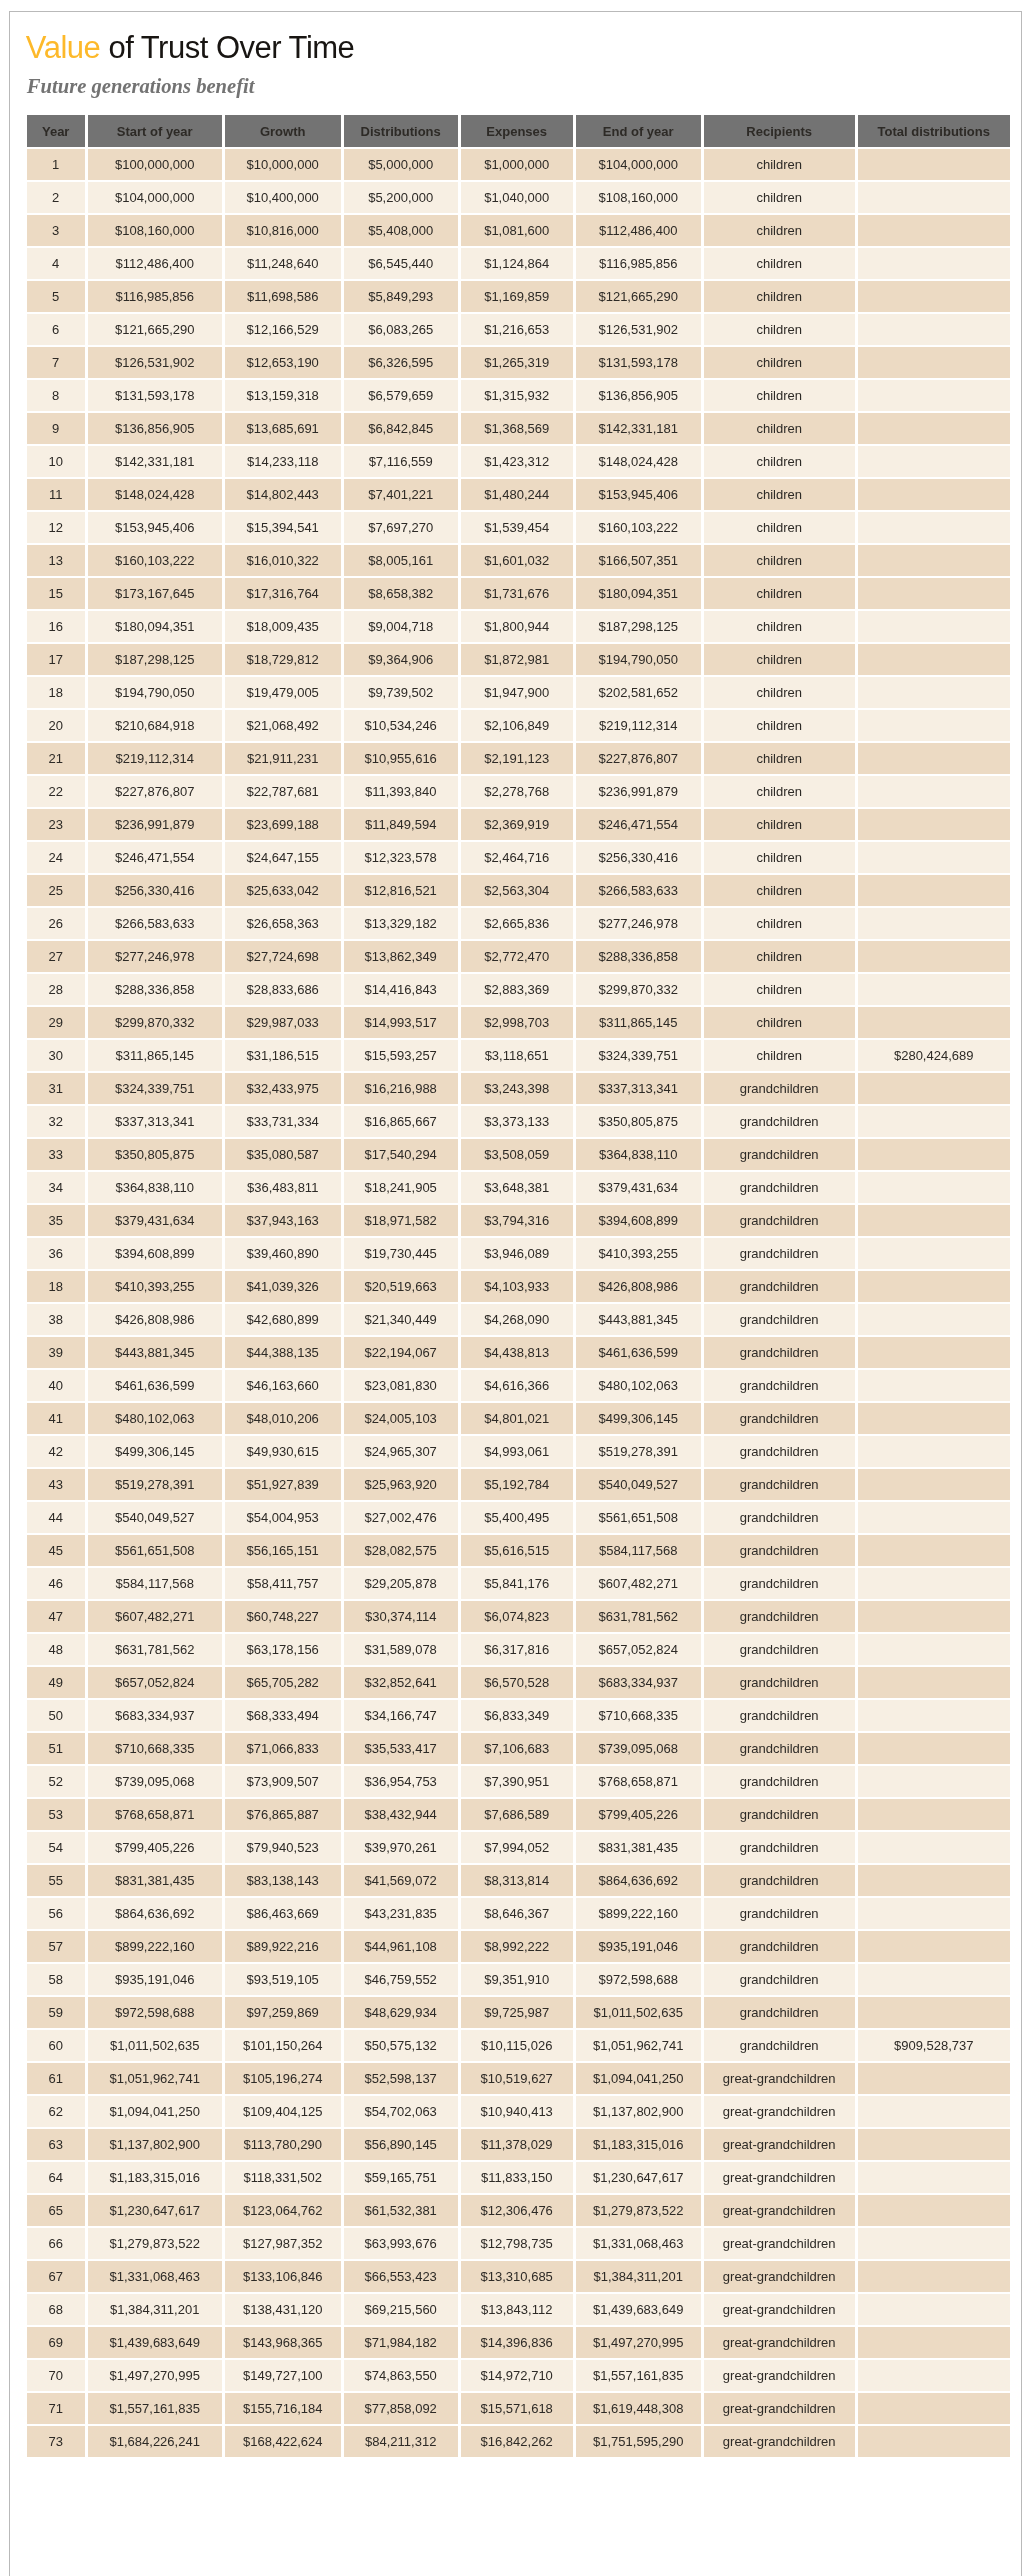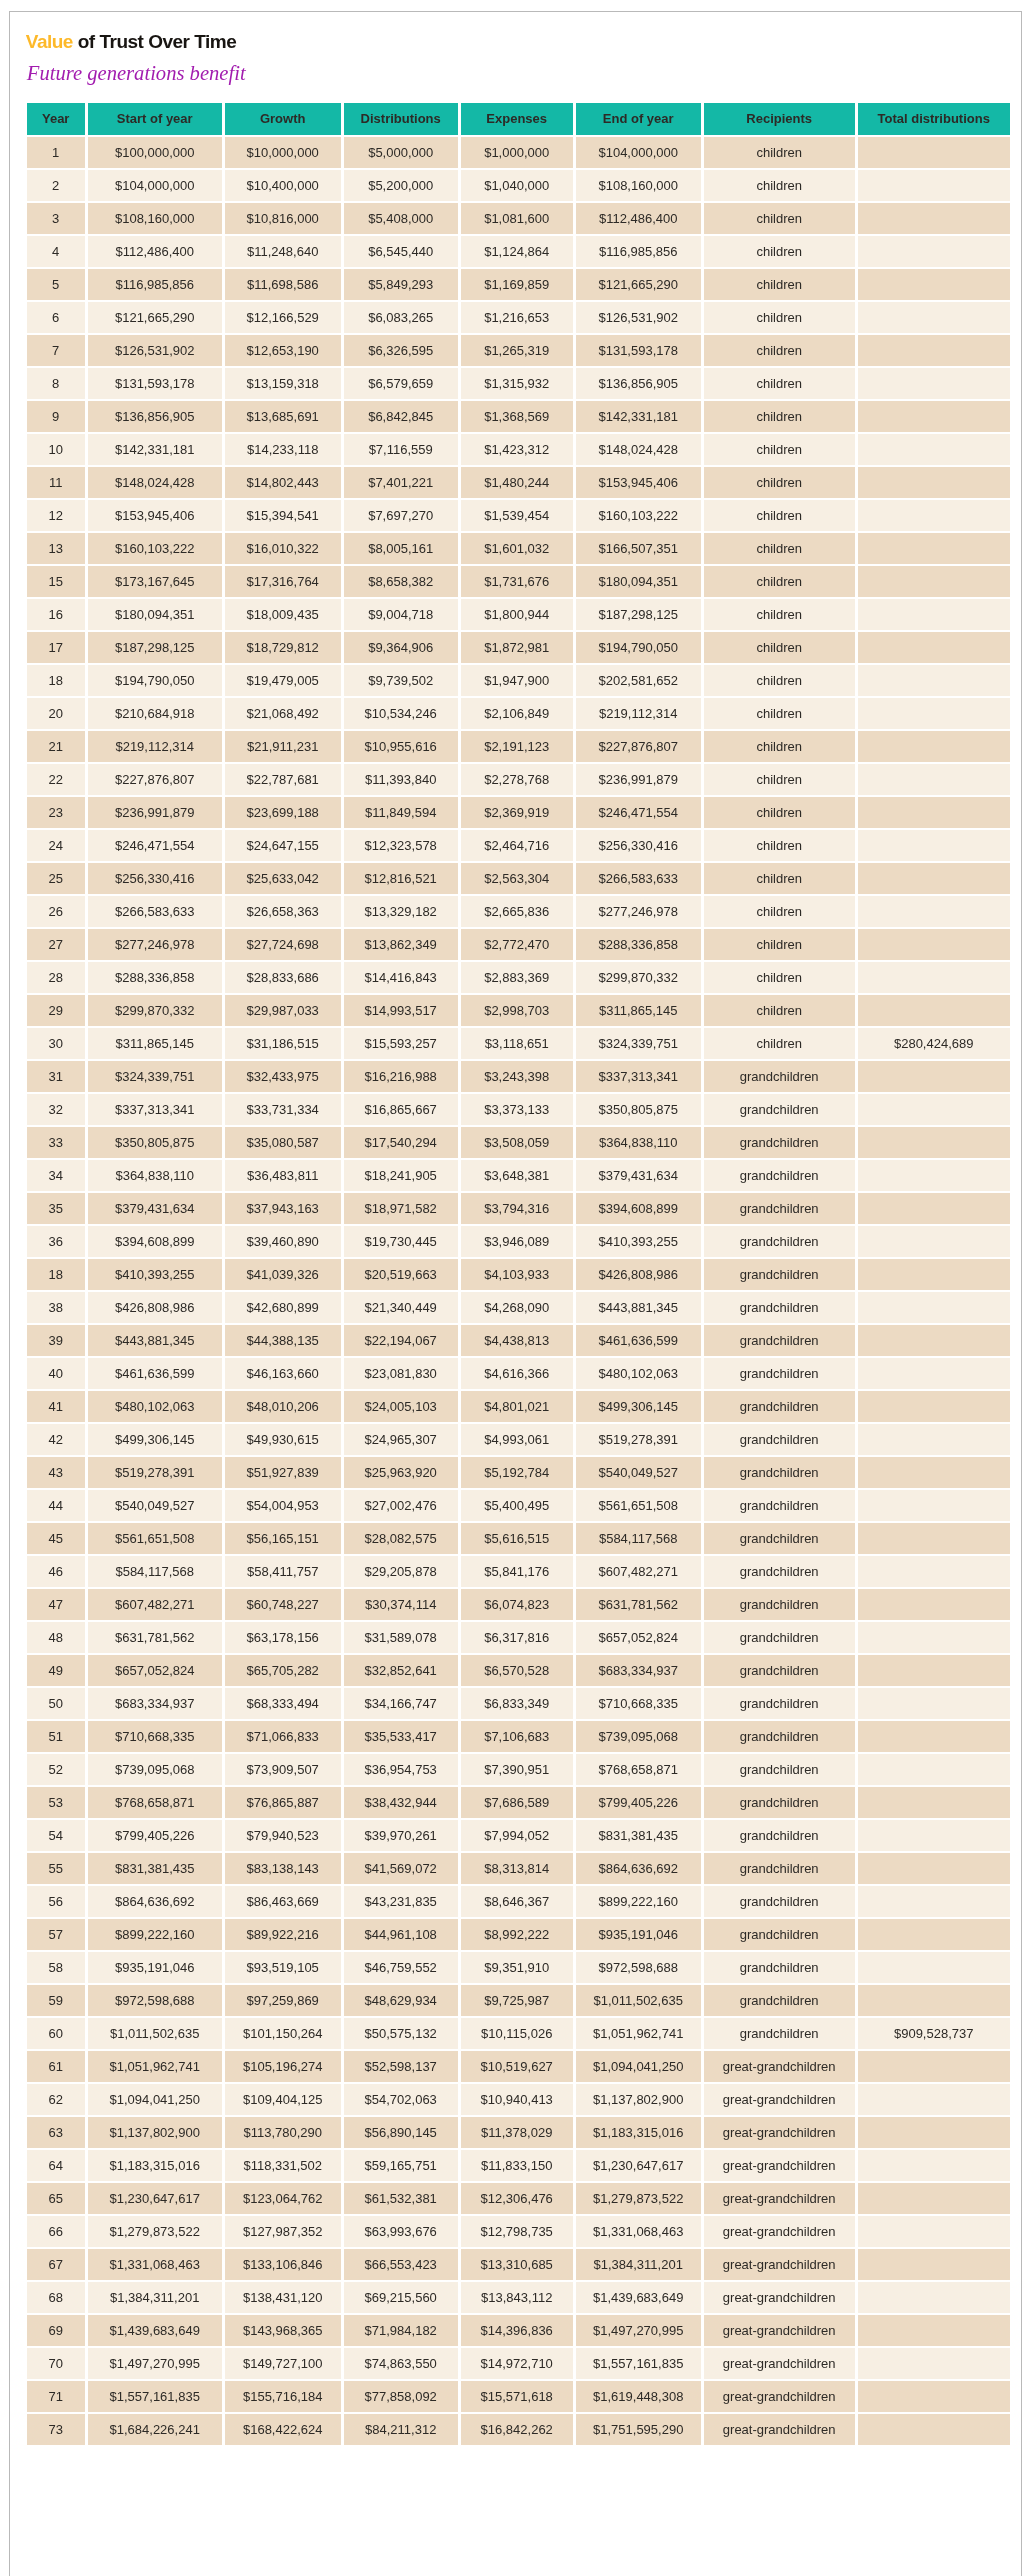--- a/index.html
+++ b/index.html
@@ -1,26 +1,26 @@
 <!DOCTYPE html>
 <html style="font-size:8.2px"><head>
 <meta charset="utf-8">
 <style>
   html,body{margin:0;padding:0;background:#ffffff;}
   body{width:1030px;height:3529px;position:relative;font-family:"Liberation Sans",sans-serif;}
   .frame{position:absolute;left:9.3px;top:11.3px;width:1013px;height:3510px;
          border:1px solid #b9b9b9;background:#ffffff;box-sizing:border-box;}
   .content{padding:19.6px 14.4px 0 15.5px;}
-  .title{margin:0;font-size:19px;line-height:1.05;font-weight:bold;color:#181512;letter-spacing:-0.5px;}
+  .title{margin:0;font-size:31px;line-height:1.05;font-weight:normal;color:#181512;letter-spacing:-0.5px;}
   .title .gold{color:#FDB92A;}
   .subtitle{margin:10.3px 0 0 1px;font-family:"Liberation Serif",serif;font-style:italic;
-            font-size:20.6px;font-weight:normal;color:#a21caf;}
+            font-size:20.6px;font-weight:bold;color:#737373;}
   table.trust{border-collapse:separate;border-spacing:3.1px 2.6px;margin:15.5px 0 0 -2.1px;
               table-layout:fixed;width:987px;}
-  table.trust th{background:#14b8a6;height:32px;font-size:13px;font-weight:600;color:#2d2a26;
+  table.trust th{background:#737373;height:32px;font-size:13px;font-weight:600;color:#2d2a26;
                  text-align:center;padding:0;}
   table.trust td{height:31px;text-align:center;font-size:13px;color:#2d2a26;padding:0;
                  overflow:hidden;white-space:nowrap;}
   tr.odd td{background:#ECDAC3;}
   tr.even td{background:#F7EFE3;}
 </style>
 </head>
 <body>
 
 <div class="frame">

